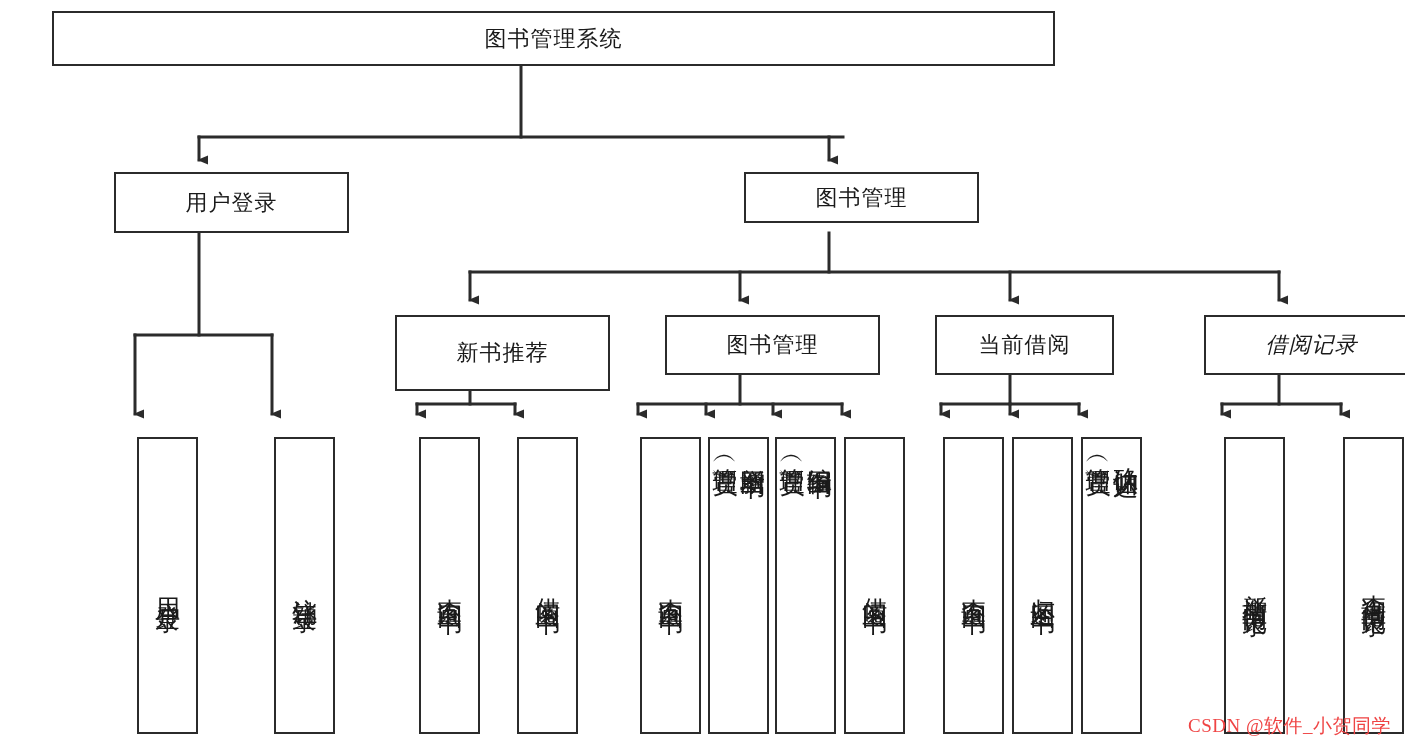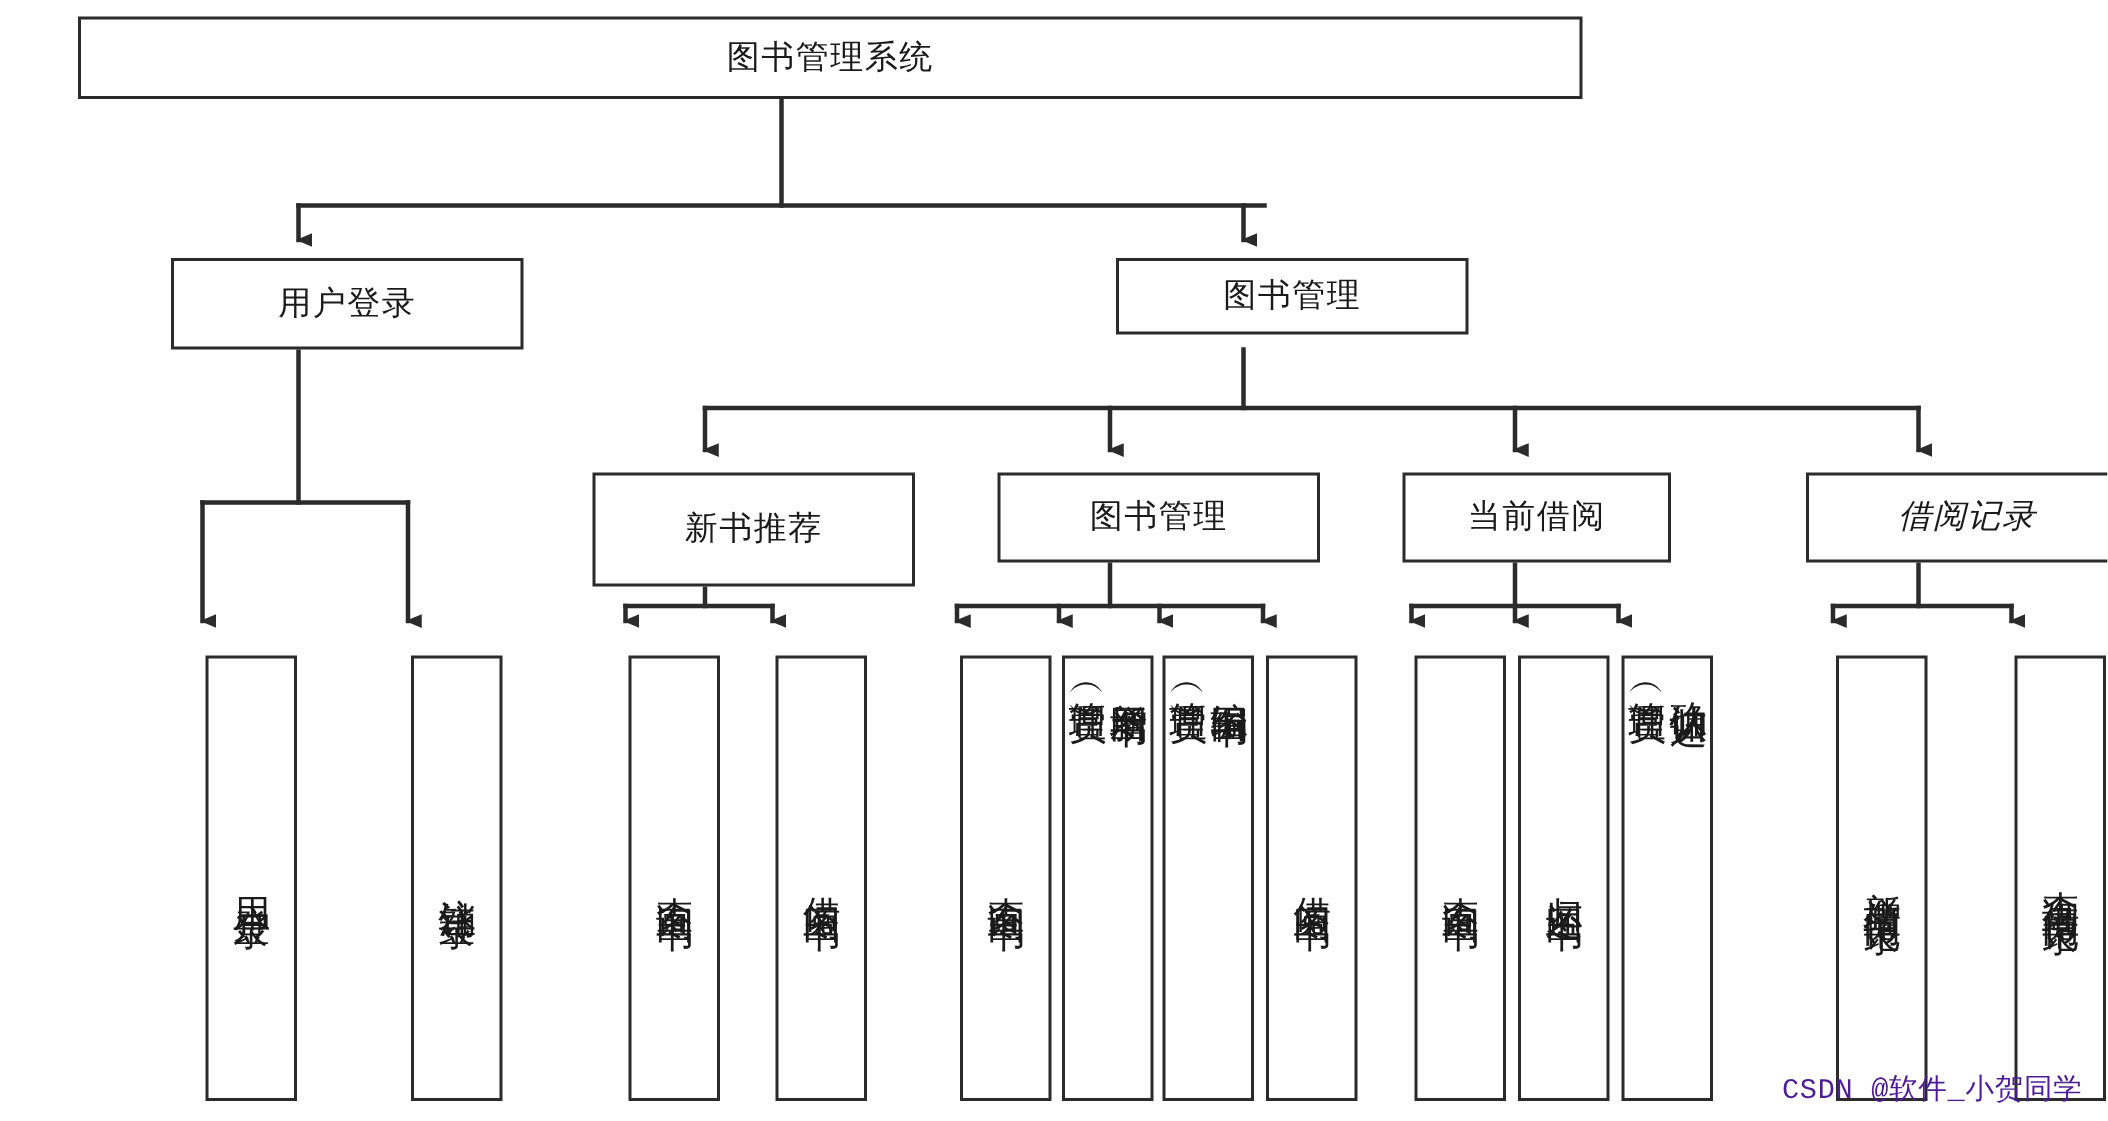--- a/index.html
+++ b/index.html
@@ -59,25 +59,25 @@
   }
   .node.vert.center{
     align-items:center;
     padding-top:0;
   }
   #watermark{
     position:absolute;
     left:1188px;
     top:713px;
     font-size:19px;
-    color:#4c1d95;
+    color:#ef4444;
     letter-spacing:0.5px;
     white-space:nowrap;
     z-index:3;
-    font-family:Liberation Mono, monospace;
+    font-family:Liberation Serif, serif;
   }
 </style>
 </head>
 <body>
 
 <div id="canvas">
 
   <svg id="edges" viewBox="0 0 1405 747" width="1405" height="747" xmlns="http://www.w3.org/2000/svg">
     <defs>
       <marker id="arrow" viewBox="0 0 12 12" refX="6" refY="10" markerWidth="11" markerHeight="11" orient="auto-start-reverse" markerUnits="userSpaceOnUse">

